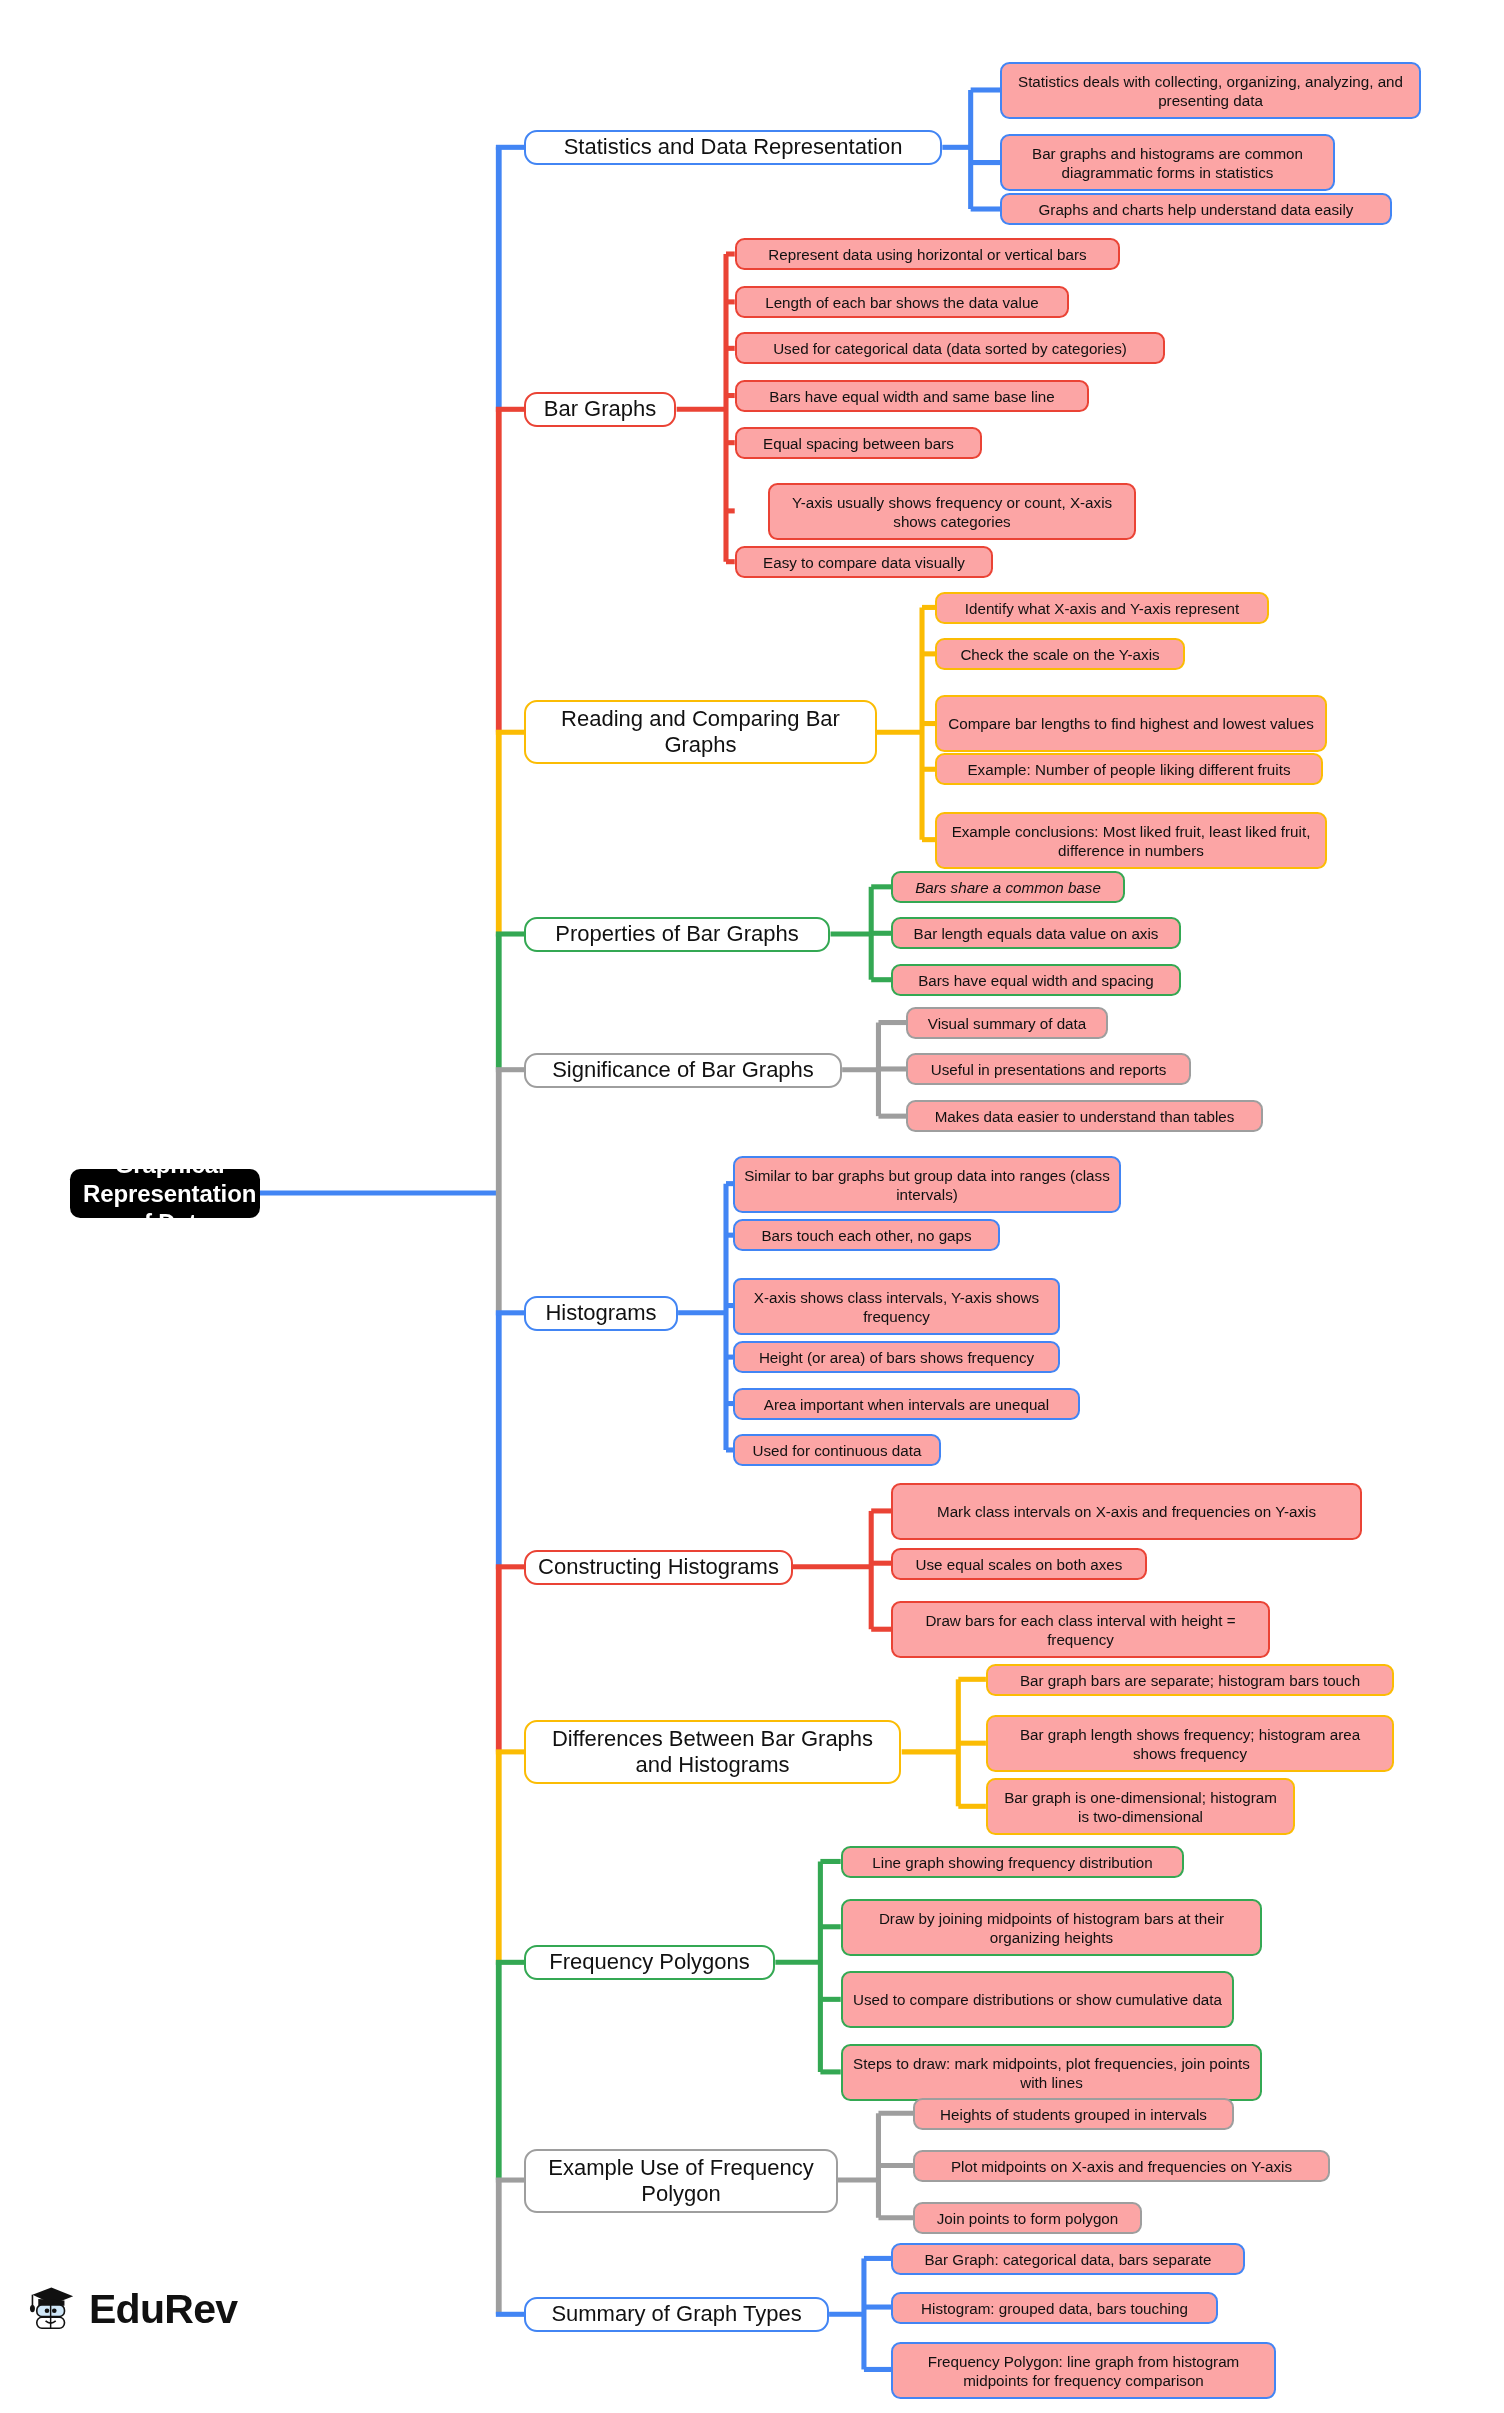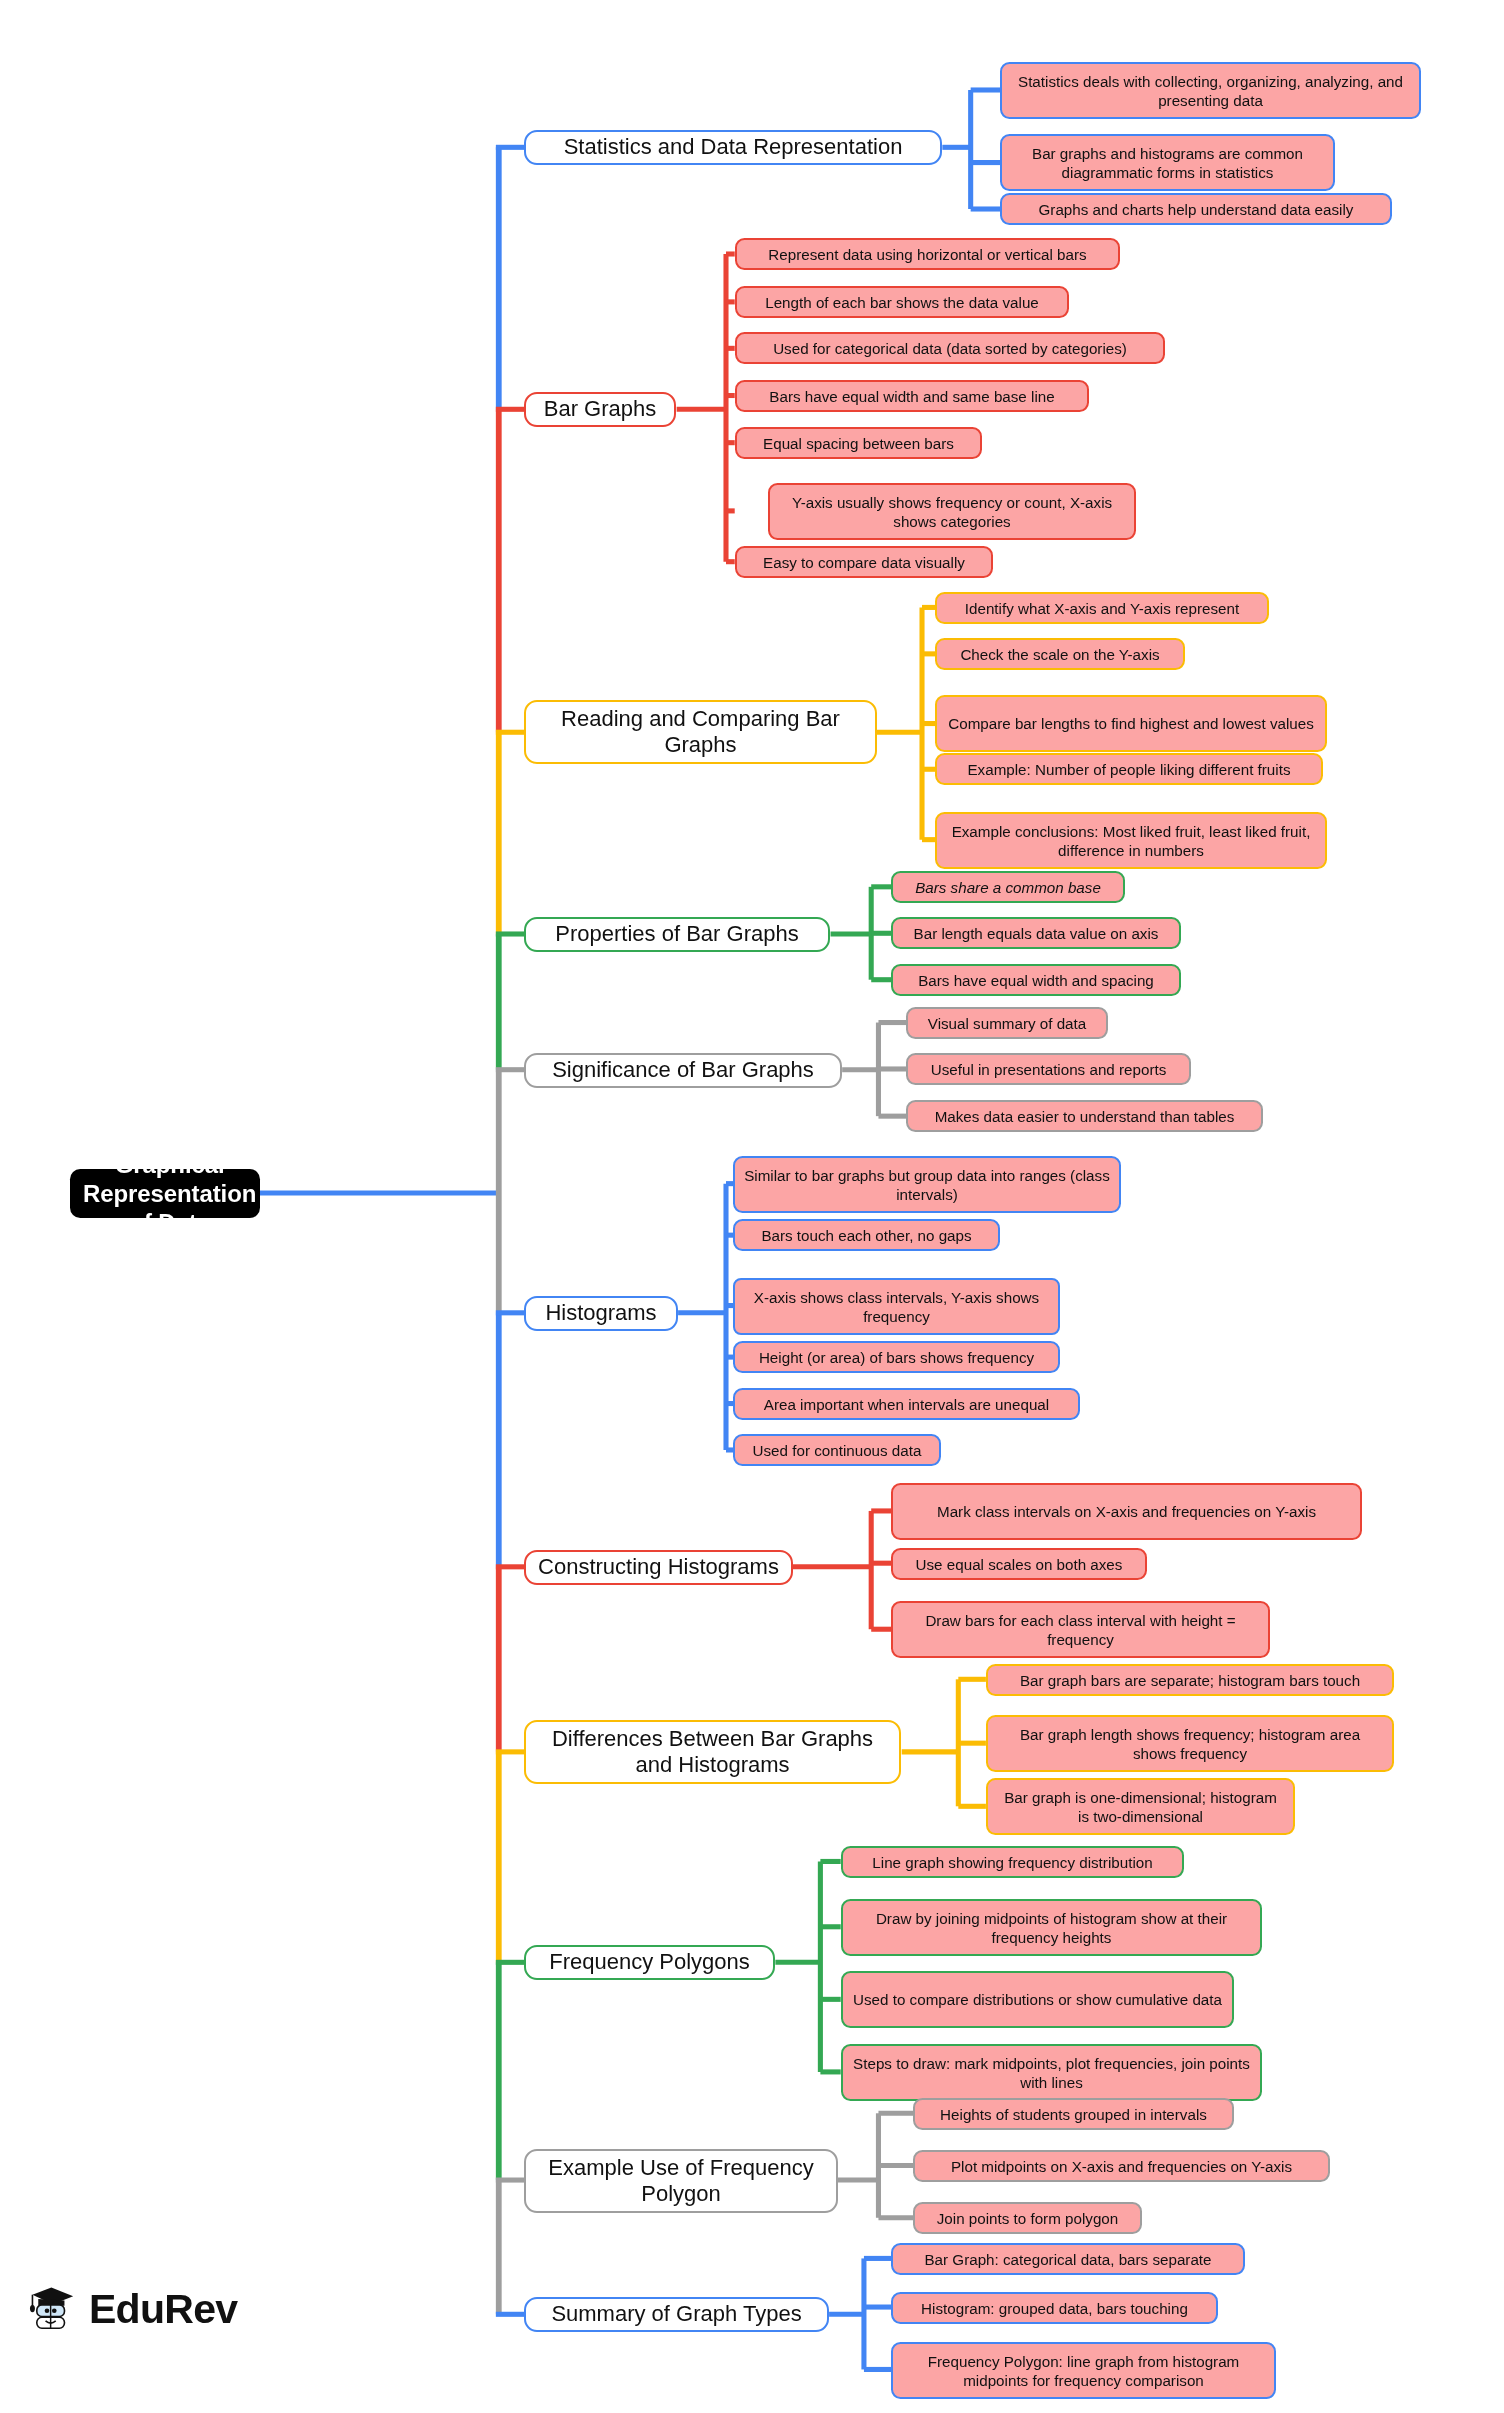--- a/index.html
+++ b/index.html
@@ -318,21 +318,21 @@
       <div class="l2 c-yellow" style="left: 986px; top: 1778px; width: 309px; height: 57px;">
         <span>Bar graph is one-dimensional; histogram is two-dimensional</span>
       </div>
       <div class="l1 c-green" style="left: 524px; top: 1945px; width: 251px; height: 35px;">
         <span>Frequency Polygons</span>
       </div>
       <div class="l2 c-green" style="left: 841px; top: 1846px; width: 343px; height: 32px;">
         <span>Line graph showing frequency distribution</span>
       </div>
       <div class="l2 c-green" style="left: 841px; top: 1899px; width: 421px; height: 57px;">
-        <span>Draw by joining midpoints of histogram show at their frequency heights</span>
+        <span>Draw by joining midpoints of histogram bars at their organizing heights</span>
       </div>
       <div class="l2 c-green" style="left: 841px; top: 1971px; width: 393px; height: 57px;">
         <span>Used to compare distributions or show cumulative data</span>
       </div>
       <div class="l2 c-green" style="left: 841px; top: 2044px; width: 421px; height: 57px;">
         <span>Steps to draw: mark midpoints, plot frequencies, join points with lines</span>
       </div>
       <div class="l1 c-grey" style="left: 524px; top: 2149px; width: 314px; height: 64px;">
         <span>Example Use of Frequency Polygon</span>
       </div>

